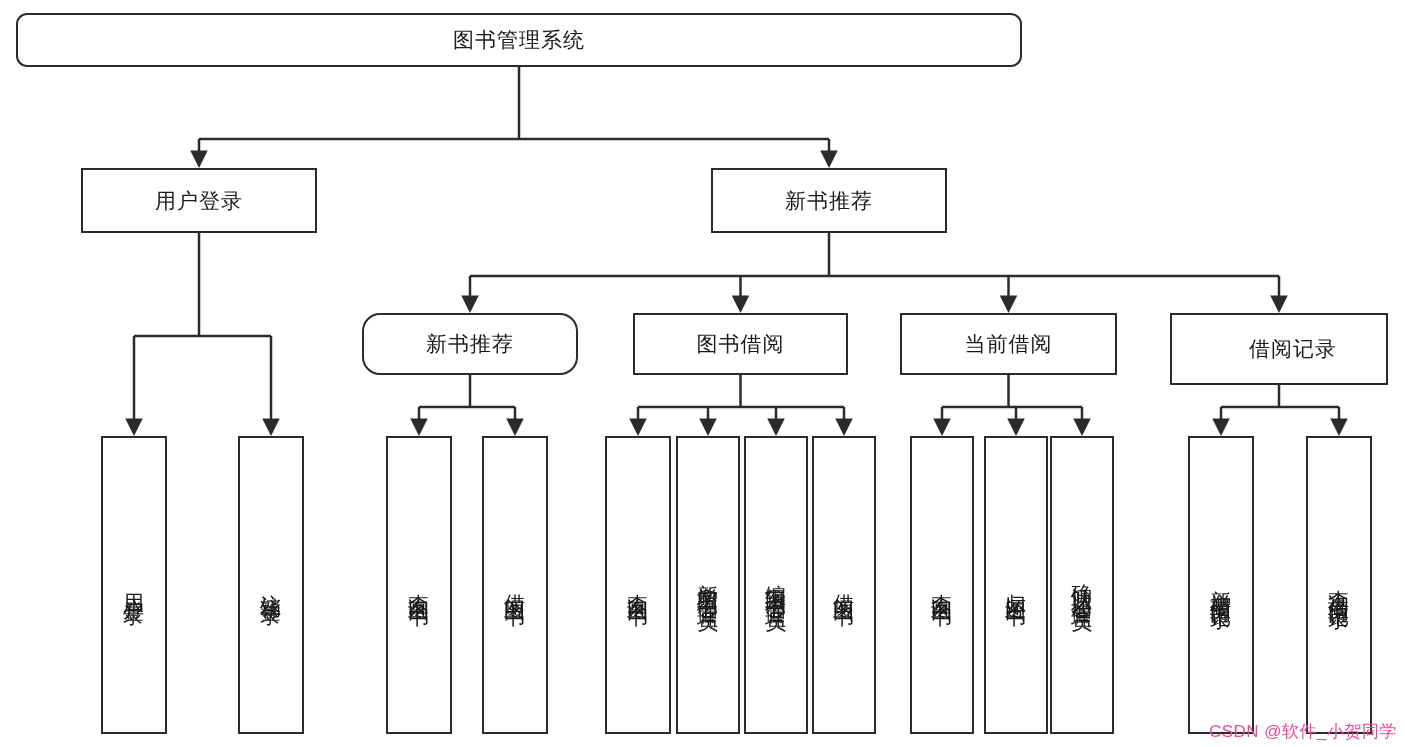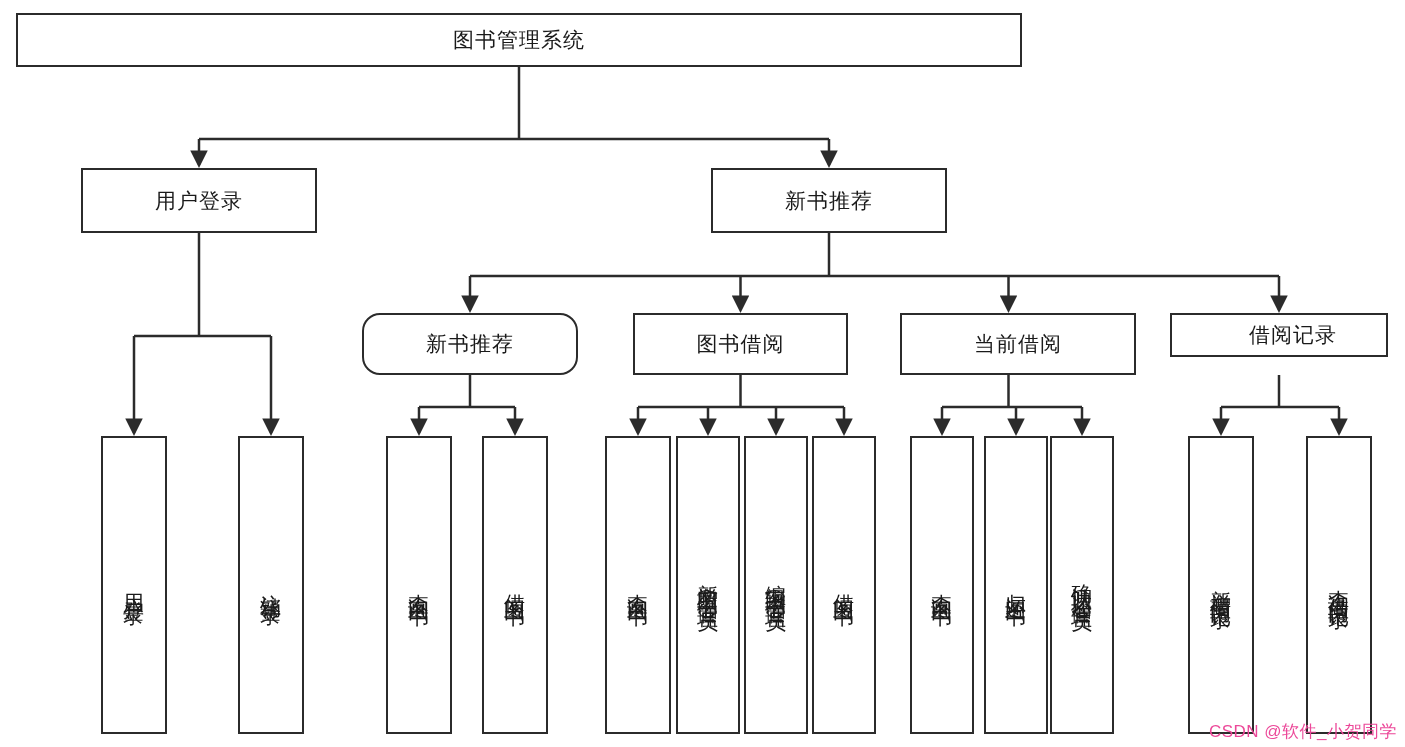--- a/index.html
+++ b/index.html
@@ -111,39 +111,39 @@
         <line x1="1016" y1="407" x2="1016" y2="433" marker-end="url(#arrow)"></line>
         <line x1="1082" y1="407" x2="1082" y2="433" marker-end="url(#arrow)"></line>
         <line x1="1279" y1="375" x2="1279" y2="407"></line>
         <line x1="1221" y1="407" x2="1339" y2="407"></line>
         <line x1="1221" y1="407" x2="1221" y2="433" marker-end="url(#arrow)"></line>
         <line x1="1339" y1="407" x2="1339" y2="433" marker-end="url(#arrow)"></line>
       </g>
   </svg>
 
   <div id="nodes">
-      <div class="node root horiz" style="left: 16px; top: 13px; width: 1006px; height: 54px;">
+      <div class="node root horiz" style="left: 16px; top: 13px; width: 1006px; height: 54px; border-radius: 11px;">
         <span>图书管理系统</span>
       </div>
       <div class="node lvl1 horiz" style="left: 81px; top: 168px; width: 236px; height: 65px;">
         <span>用户登录</span>
       </div>
       <div class="node lvl1 horiz" style="left: 711px; top: 168px; width: 236px; height: 65px;">
         <span>新书推荐</span>
       </div>
       <div class="node lvl2 horiz" style="left: 362px; top: 313px; width: 216px; height: 62px; border-radius: 18px;">
         <span>新书推荐</span>
       </div>
       <div class="node lvl2 horiz" style="left: 633px; top: 313px; width: 215px; height: 62px;">
         <span>图书借阅</span>
       </div>
-      <div class="node lvl2 horiz" style="left: 900px; top: 313px; width: 236px; height: 62px;">
+      <div class="node lvl2 horiz" style="left: 900px; top: 313px; width: 217px; height: 62px;">
         <span>当前借阅</span>
       </div>
-      <div class="node lvl2 horiz" style="left: 1170px; top: 313px; width: 218px; height: 44px; padding-left: 28px;">
+      <div class="node lvl2 horiz" style="left: 1170px; top: 313px; width: 218px; height: 72px; padding-left: 28px;">
         <span>借阅记录</span>
       </div>
       <div class="node leaf vert" style="left: 101px; top: 436px; width: 66px; height: 298px;">
         <span>用户登录</span>
       </div>
       <div class="node leaf vert" style="left: 238px; top: 436px; width: 66px; height: 298px;">
         <span>注销登录</span>
       </div>
       <div class="node leaf vert" style="left: 386px; top: 436px; width: 66px; height: 298px;">
         <span>查询图书</span>

